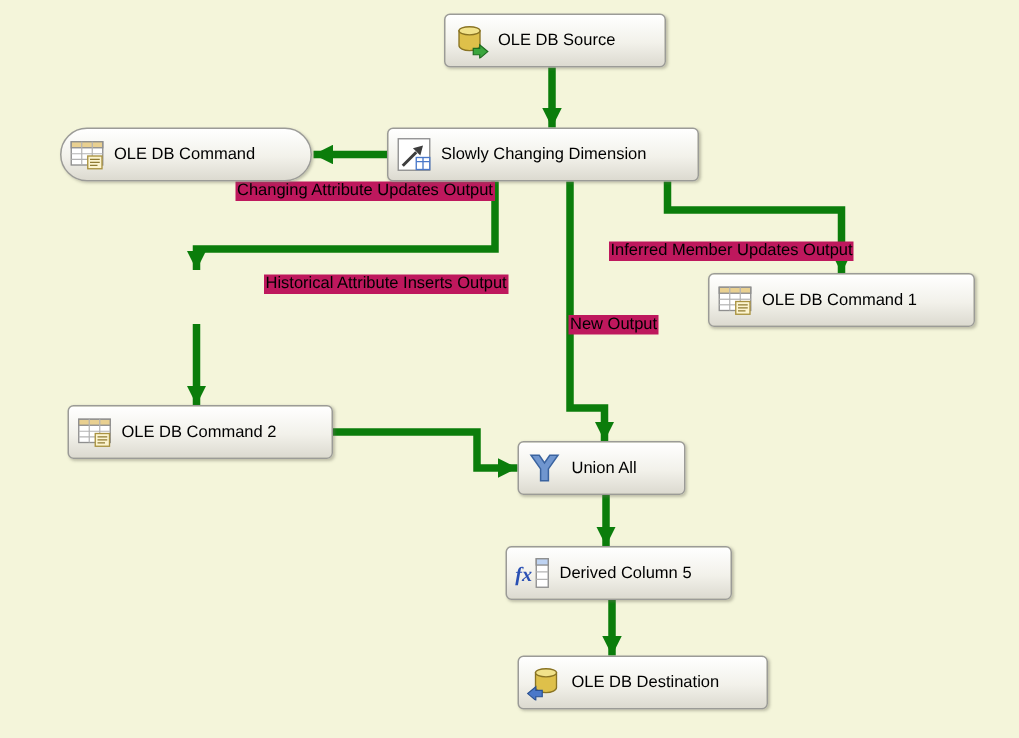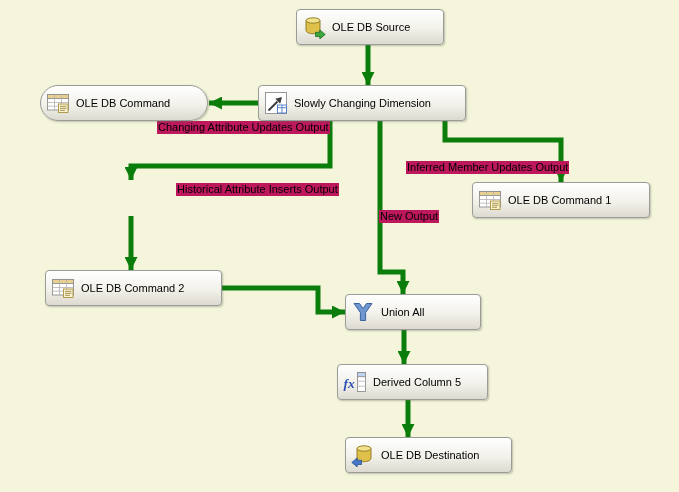--- a/index.html
+++ b/index.html
@@ -149,21 +149,21 @@
 
   <div class="node" style="left:45px; top:270px; width:177px;">
     <span class="node-icon">
         <svg>
           <use href="#sym-table-cmd"></use>
         </svg>
       </span>
     <span class="node-label">OLE DB Command 2</span>
   </div>
 
-  <div class="node" style="left:345px; top:294px; width:136px;">
+  <div class="node" style="left:345px; top:294px; width:112px;">
     <span class="node-icon">
         <svg>
           <use href="#sym-union"></use>
         </svg>
       </span>
     <span class="node-label">Union All</span>
   </div>
 
   <div class="node" style="left:337px; top:364px; width:151px;">
     <span class="node-icon">

